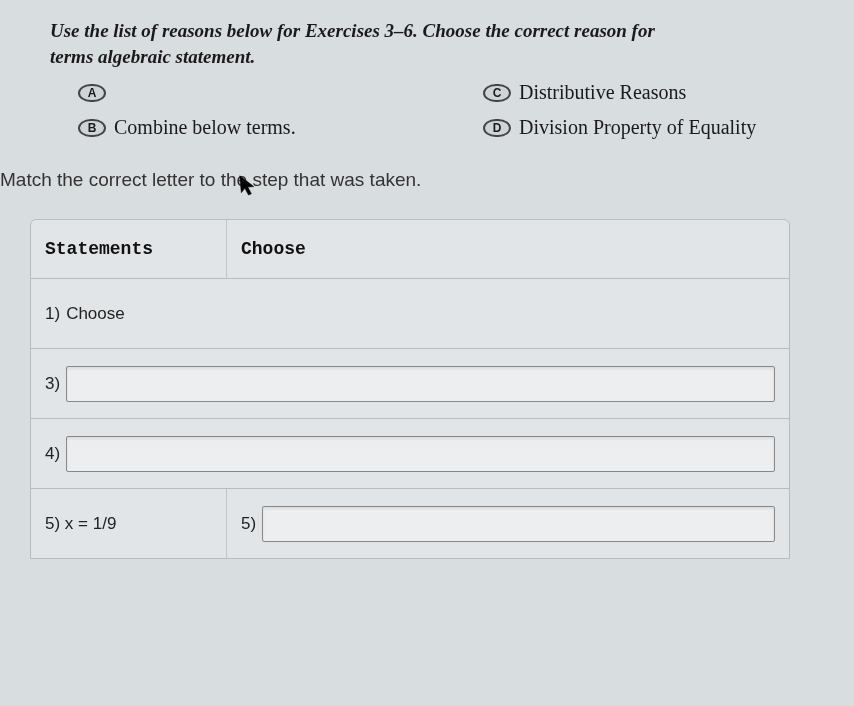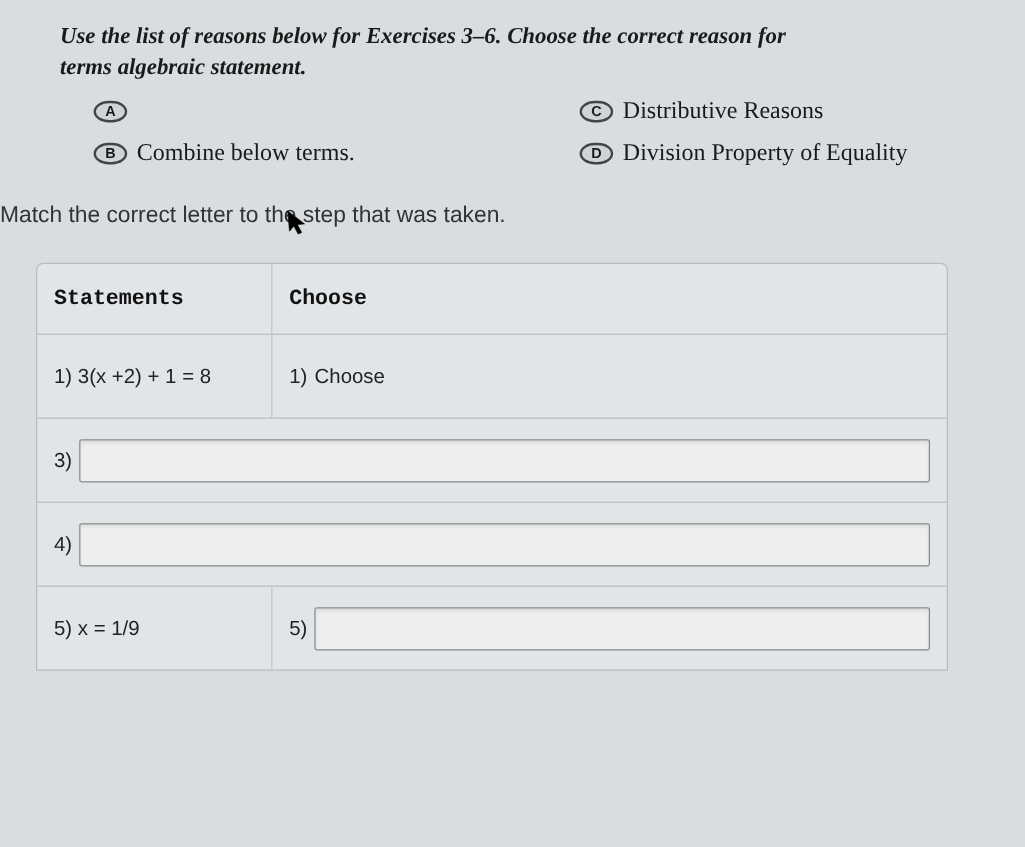--- a/index.html
+++ b/index.html
@@ -141,21 +141,20 @@
 
 <div class="match-line">Match the correct letter to the step that was taken.</div>
 
 <div class="table">
   <div class="row header">
     <div class="cell col-left">Statements</div>
     <div class="cell col-right">Choose</div>
   </div>
 
   <div class="row">
-    <div class="cell col-left">1)  3(x +2) + 1 = 8</div>
     <div class="cell col-right">
       <span class="ansnum">1)</span>
       <span>Choose</span>
     </div>
   </div>
 
 
   <div class="row">
     <div class="cell col-right">
       <span class="ansnum">3)</span>

